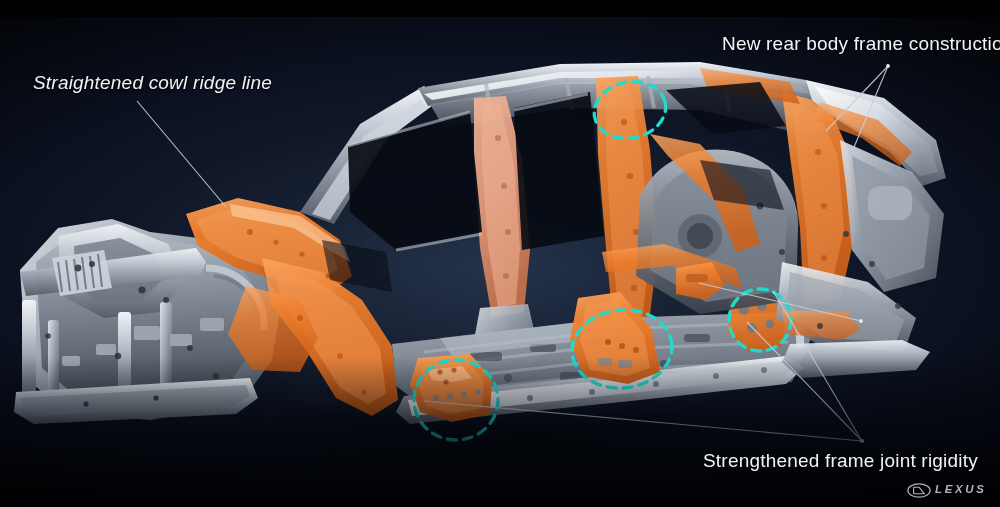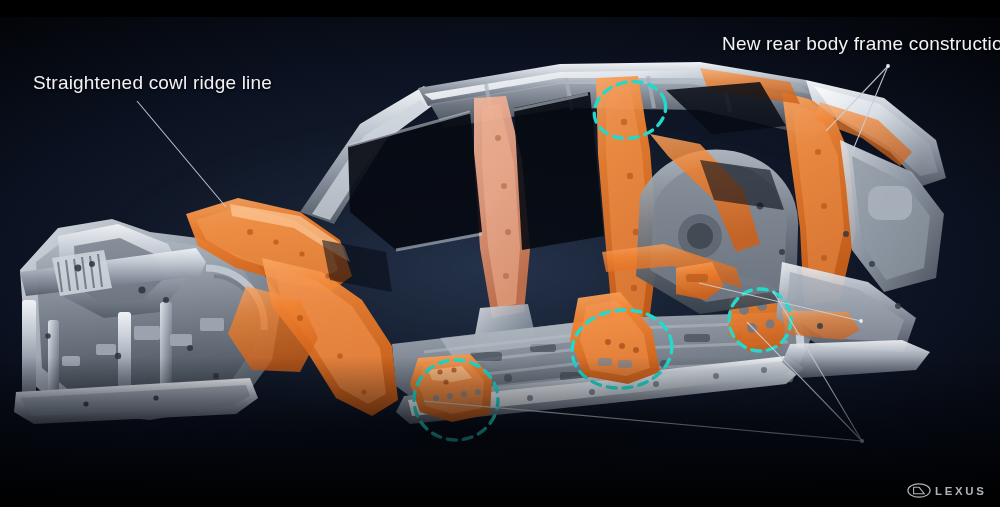--- a/index.html
+++ b/index.html
@@ -31,27 +31,27 @@
   #art{position:absolute;inset:0;}
   #art svg{display:block;}
 
   
   .label{
     position:absolute;color:#f2f3f5;white-space:nowrap;
     font-family:"Liberation Sans", sans-serif;
     font-weight:400;letter-spacing:0.2px;
     text-shadow:0 1px 3px rgba(0,0,0,0.9);
   }
-  #lbl-cowl   {left:33px;  top:72px;  font-size:19px;}
+  #lbl-cowl   {left:33px;  top:72px;  font-size:19px;font-style:italic;}
   #lbl-rear   {left:722px; top:33px;  font-size:19px;}
   #lbl-deck   {left:843px; top:326px; font-size:19px;}
   #lbl-joint  {left:703px; top:450px; font-size:19px;}
 
   
-  #lexus{position:absolute;right:14px;bottom:9px;display:flex;align-items:center;gap:5px;opacity:.82;}
+  #lexus{position:absolute;right:14px;bottom:9px;display:flex;gap:5px;opacity:.82;font-style:italic;}
   #lexus .mark{width:24px;height:15px;}
   #lexus .word{
     font-family:"Liberation Sans", sans-serif;
     font-size:11px;letter-spacing:2.6px;color:#d7dade;font-weight:700;
     transform:scaleX(1.04);
   }
 </style>
 </head>
 <body>
 
@@ -394,20 +394,21 @@
   </svg>
   </div>
 
   <div class="bg-botfade"></div>
 
   <div class="label" id="lbl-cowl">Straightened cowl ridge line</div>
 
   <div class="label" id="lbl-rear">New rear body frame construction</div>
 
 
+  <div class="label" id="lbl-joint">Strengthened frame joint rigidity</div>
 
   <div id="lexus">
     <svg class="mark" viewBox="0 0 40 25">
       <ellipse cx="20" cy="12.5" rx="18.5" ry="11" fill="none" stroke="#d7dade" stroke-width="2"></ellipse>
       <path d="M11 7 L11 18 L29 18 L20 7 Z" fill="none" stroke="#d7dade" stroke-width="1.8" stroke-linejoin="round"></path>
     </svg>
     <span class="word">LEXUS</span>
   </div>
 
 </div>

